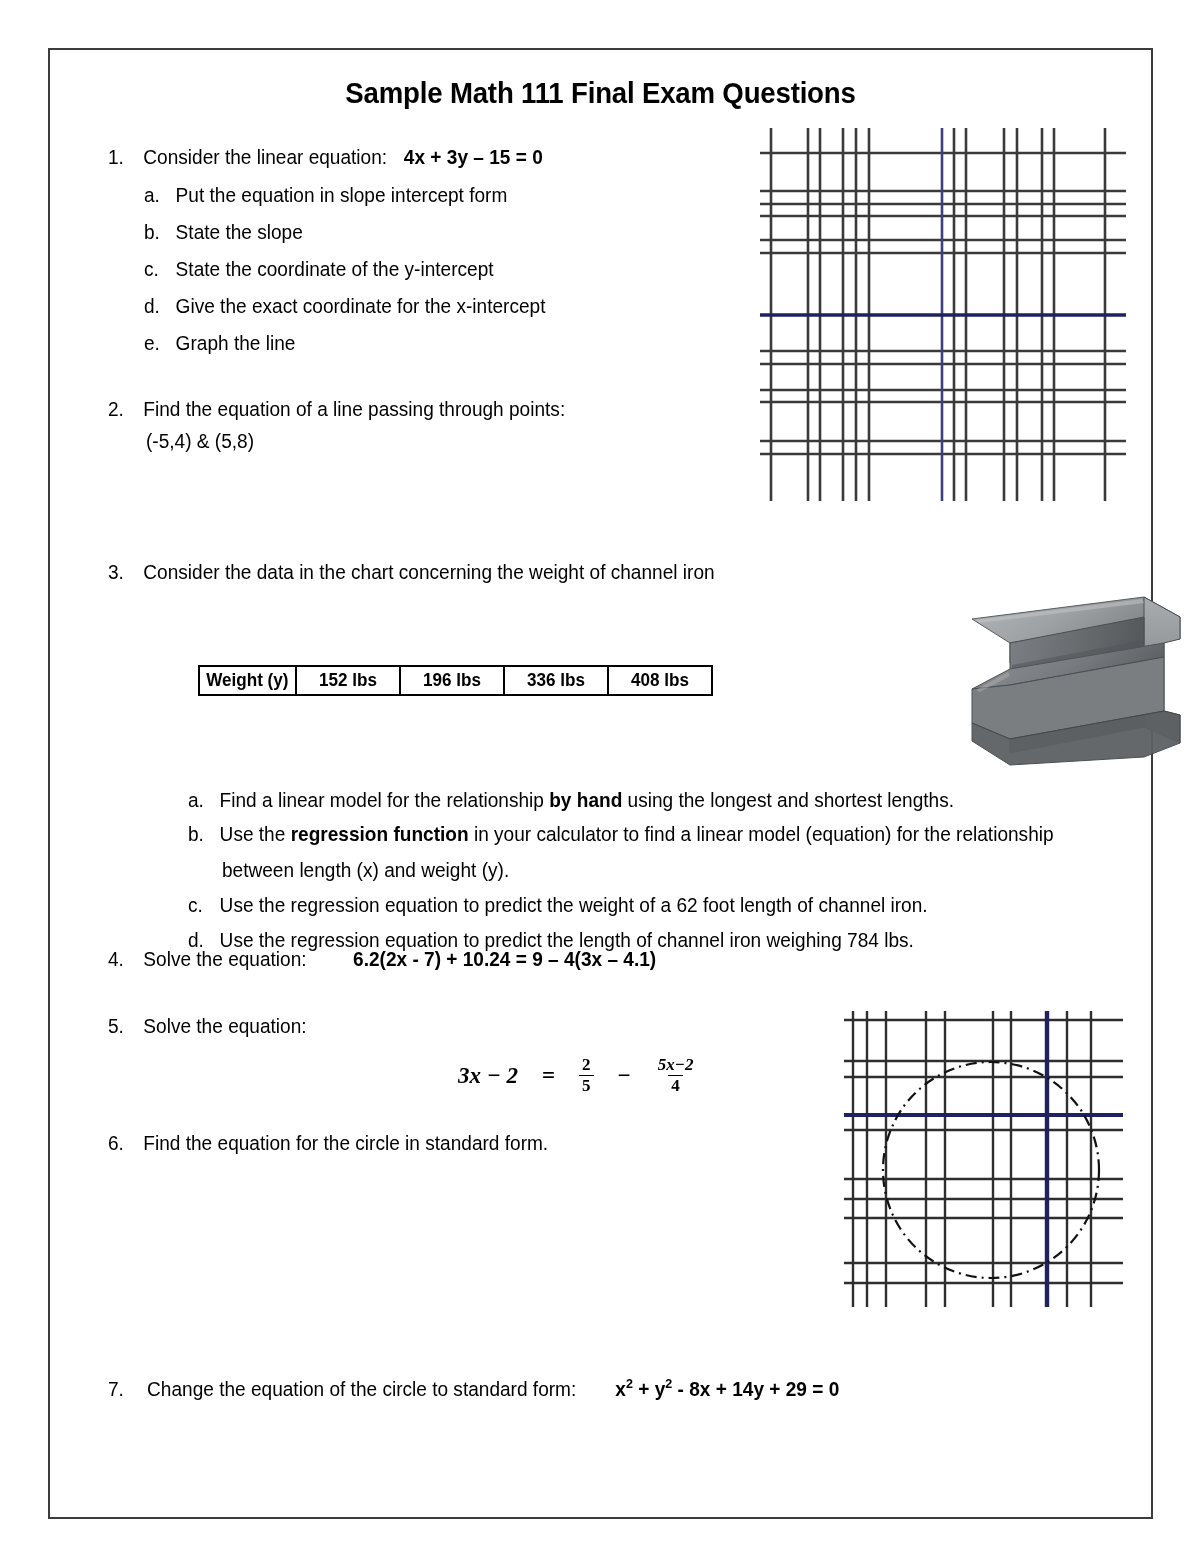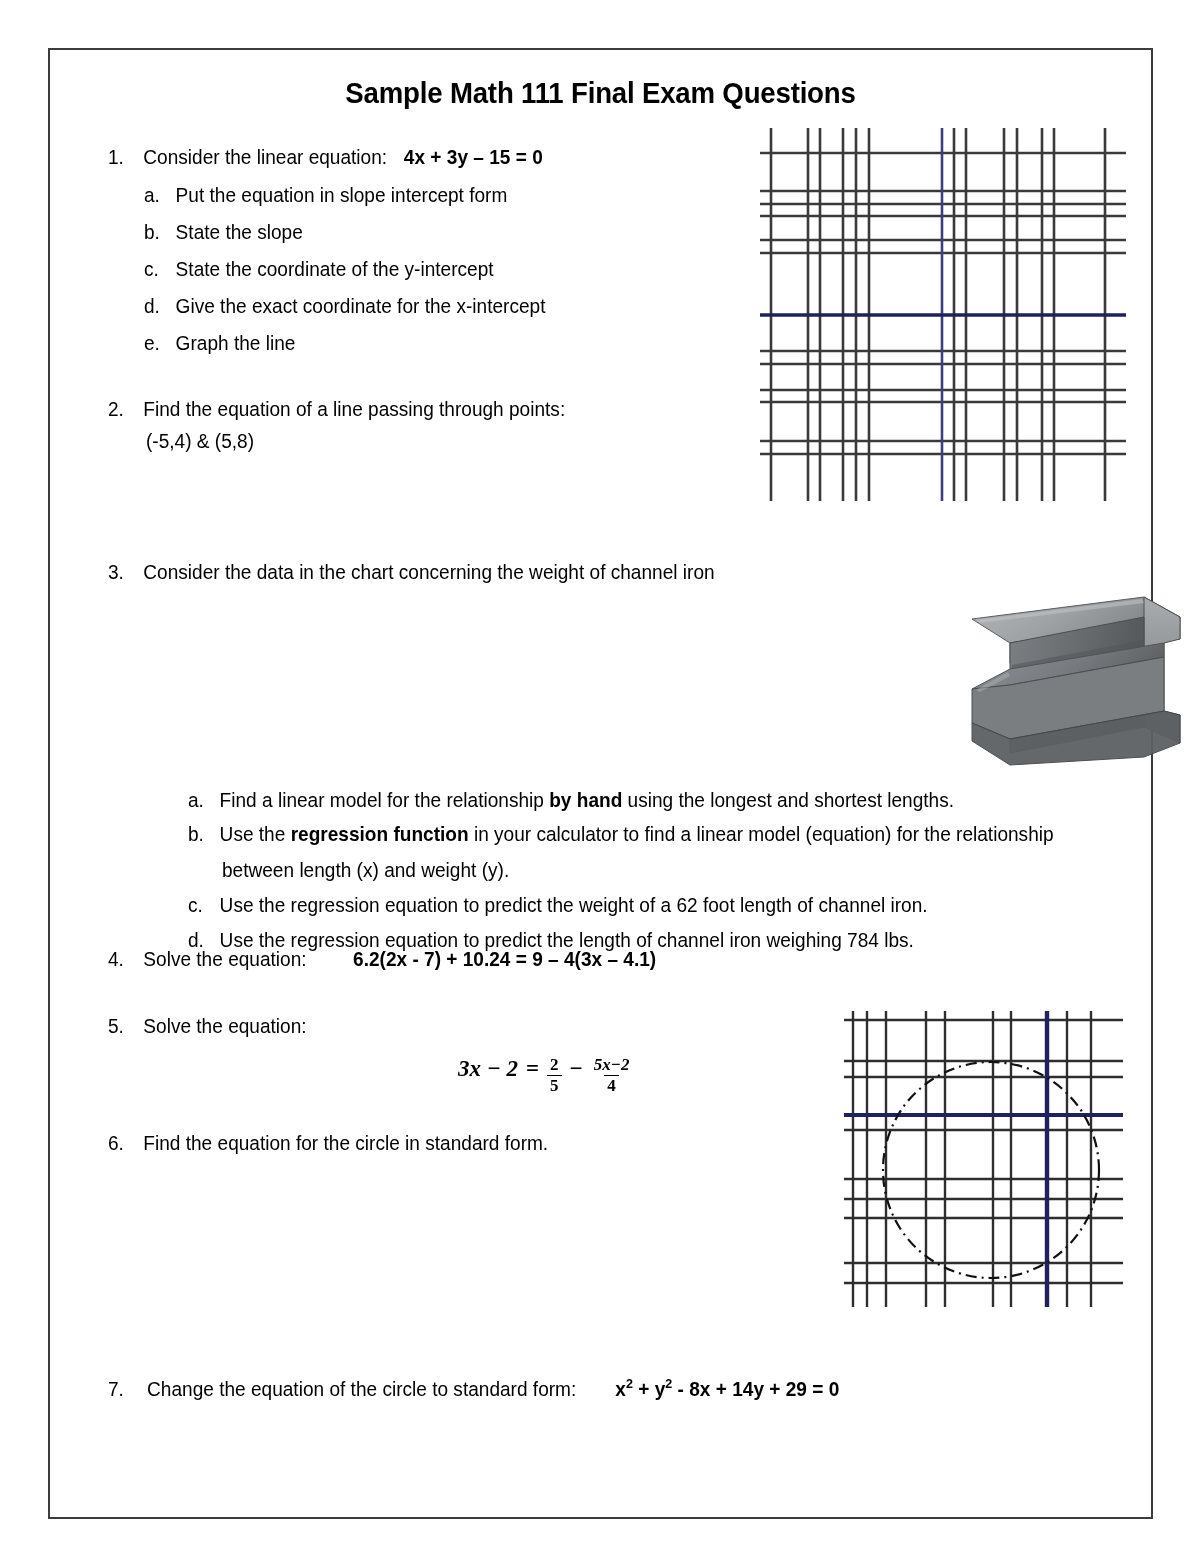--- a/index.html
+++ b/index.html
@@ -95,22 +95,22 @@
   .iron-table .rowhead { text-align: left; padding-left: 4px; padding-right: 4px; }
   .iron-table .cell { min-width: 104px; }
 
   
   .math5 {
     position: absolute;
     left: 408px; top: 1006px;
     font-family: "Liberation Serif", serif;
     font-size: 23px;
     display: flex;
-    align-items: flex-start;
-    gap: 8px;
+    align-items: center;
+    gap: 24px;
     font-weight: bold;
   }
   .math5 .it { font-style: italic; }
   .frac {
     display: inline-flex;
     flex-direction: column;
     align-items: center;
     vertical-align: middle;
     font-size: 17px;
     line-height: 1.08;
@@ -195,20 +195,27 @@
       <line x1="2" y1="192" x2="368" y2="192" stroke="#1f2160" stroke-width="3.4"></line>
     </svg>
   </div>
 
   <div class="q" style="left:58px; top:508px;">
     <span class="qnum">3.</span><span>Consider the data in the chart concerning the weight of channel iron</span>
   </div>
 
   <table class="iron-table">
     <tbody>
+    <tr>
+      <td class="rowhead">Weight (y)</td>
+      <td class="cell">152 lbs</td>
+      <td class="cell">196 lbs</td>
+      <td class="cell">336 lbs</td>
+      <td class="cell">408 lbs</td>
+    </tr>
   </tbody>
       </table>
 
   <div class="iron-img">
     <svg width="225" height="175" viewBox="0 0 225 175">
       <defs>
         <linearGradient id="gTop" x1="0" y1="0" x2="1" y2="0.35">
           <stop offset="0%" stop-color="#b3b7ba"></stop>
           <stop offset="50%" stop-color="#9ea2a5"></stop>
           <stop offset="100%" stop-color="#7e8285"></stop>

